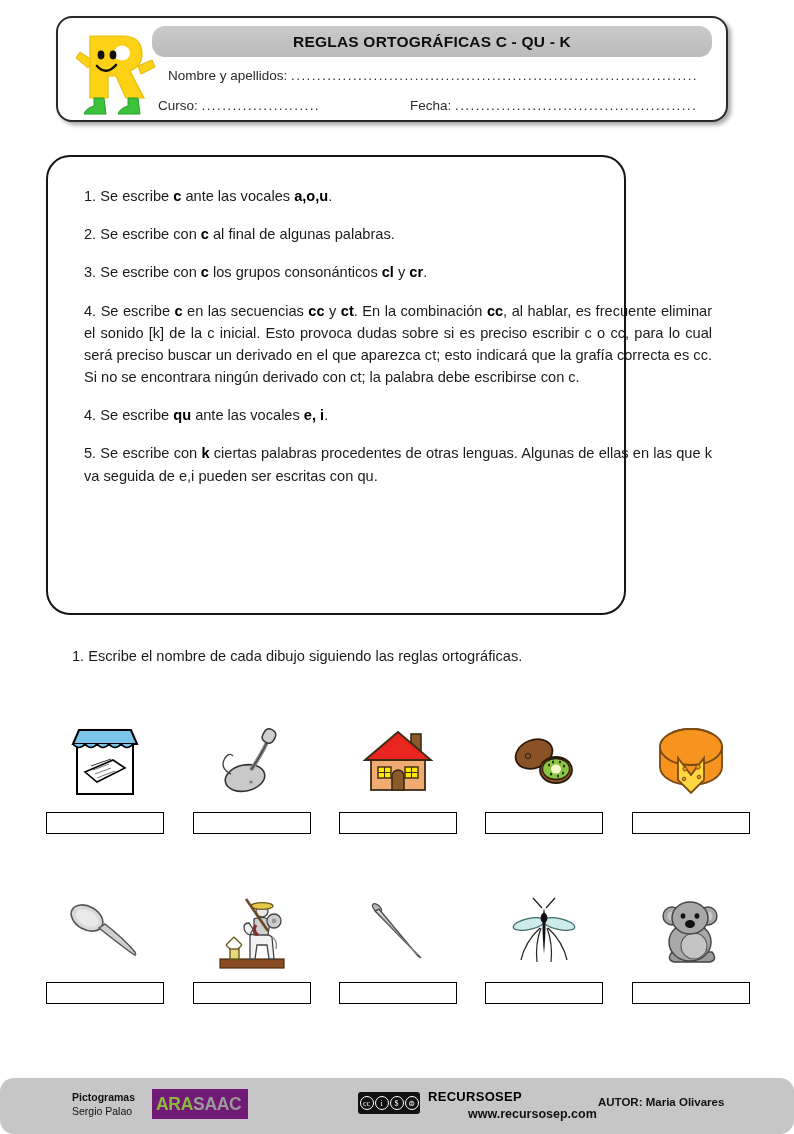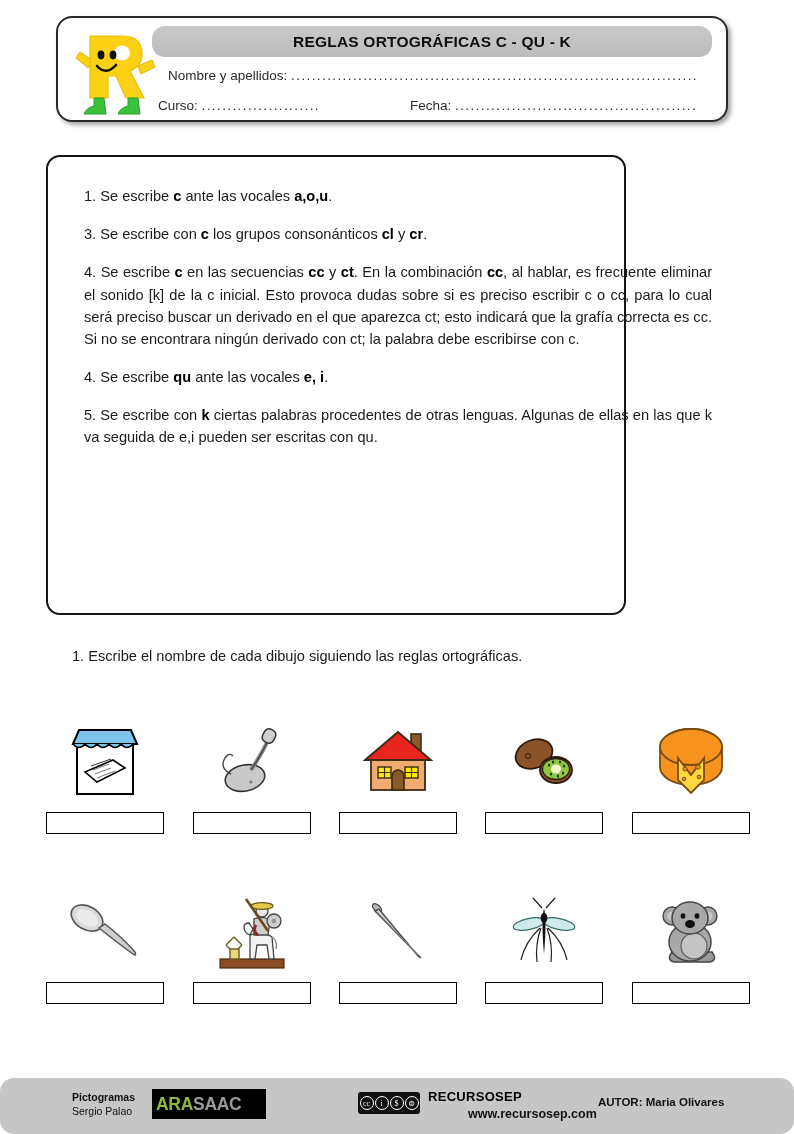--- a/index.html
+++ b/index.html
@@ -30,21 +30,21 @@
   }
   .field-row{position:absolute;font-size:13.5px;color:#2b2b2b;white-space:nowrap;}
   .fr-name{left:110px;top:50px;}
   .fr-curso{left:100px;top:80px;}
   .fr-fecha{left:352px;top:80px;}
   .dots{letter-spacing:1.4px;}
 
   
   .rules-box{
     position:absolute;left:46px;top:155px;width:580px;height:460px;
-    border:2.2px solid #151515;border-radius:14px;background:#fff;
+    border:2.2px solid #151515;border-radius:24px;background:#fff;
     box-sizing:border-box;
   }
   .rules-inner{position:absolute;left:36px;top:28px;width:628px;}
   .rule{
     font-size:14.6px;line-height:1.52;color:#1b1b1b;
     margin-bottom:16px;text-align:justify;
   }
   .rule.just{text-align:justify;}
   .rule b{font-weight:bold;color:#000;}
 
@@ -71,22 +71,22 @@
     background:#c6c6c6;
     border-radius:14px;
   }
   .footer-inner{position:relative;width:100%;height:100%;}
   .f-pictogramas{
     position:absolute;left:72px;top:13px;font-size:10.5px;font-weight:bold;
     line-height:1.32;color:#111;text-align:left;
   }
   .f-pictogramas .l2{font-weight:normal;}
   .arasaac-badge{
-    position:absolute;left:152px;top:11px;width:114px;height:30px;
-    background:#000000;display:flex;align-items:center;gap:36px;
+    position:absolute;left:152px;top:11px;width:96px;height:30px;
+    background:#701a75;display:flex;align-items:center;gap:36px;
   }
   .arasaac-text{font-size:17.5px;font-weight:bold;letter-spacing:-.3px;padding-left:4px;}
   .ara{color:#8cb83c;}
   .saac{color:#9a9a9a;}
   .cc-badge{
     position:absolute;left:358px;top:14px;width:62px;height:22px;
     background:#111;border-radius:3px;
     display:flex;align-items:center;justify-content:center;
   }
   .cc-badge .glyphs{display:flex;gap:1px;}
@@ -141,20 +141,21 @@
 
   <div class="field-row fr-fecha">
     <span>Fecha:</span>
     <span class="dots">...............................................</span>
   </div>
 </div>
 
 <div class="rules-box">
   <div class="rules-inner" id="rules-container">
       <div class="rule just"><span>1. Se escribe </span><b>c</b><span> ante las vocales  </span><b>a,o,u</b><span>.</span></div>
+      <div class="rule just"><span>2. Se escribe con </span><b>c</b><span> al final de algunas palabras.</span></div>
       <div class="rule just"><span>3. Se escribe con </span><b>c</b><span> los grupos consonánticos </span><b>cl</b><span> y </span><b>cr</b><span>.</span></div>
       <div class="rule just"><span>4. Se escribe </span><b>c</b><span> en las secuencias </span><b>cc</b><span> y </span><b>ct</b><span>. En la combinación </span><b>cc</b><span>, al hablar, es frecuente eliminar el sonido [k] de la c inicial. Esto provoca dudas sobre si es preciso escribir c o cc, para lo cual será preciso buscar un derivado en el que aparezca ct; esto indicará que la grafía correcta es cc. Si no se encontrara ningún derivado con ct; la palabra debe escribirse con c.</span></div>
       <div class="rule just"><span>4. Se escribe </span><b>qu</b><span> ante las vocales </span><b>e, i</b><span>.</span></div>
       <div class="rule just"><span>5. Se escribe con </span><b>k</b><span> ciertas palabras procedentes de otras lenguas. Algunas de ellas en las que k va seguida de e,i pueden ser escritas con qu.</span></div>
     </div>
 </div>
 
 <div class="exercise-title">1. Escribe el nombre de cada dibujo siguiendo las reglas ortográficas.</div>
 
 <div class="picto-row row1">

